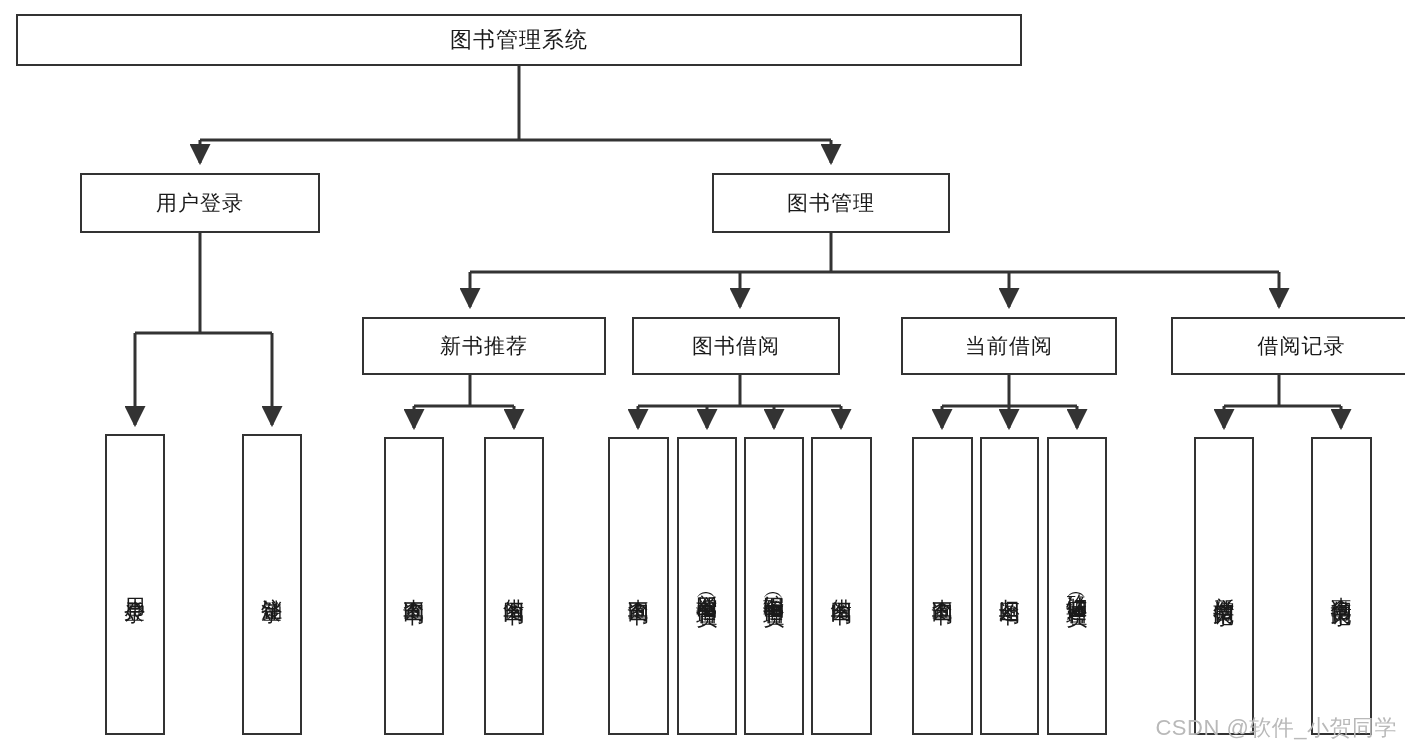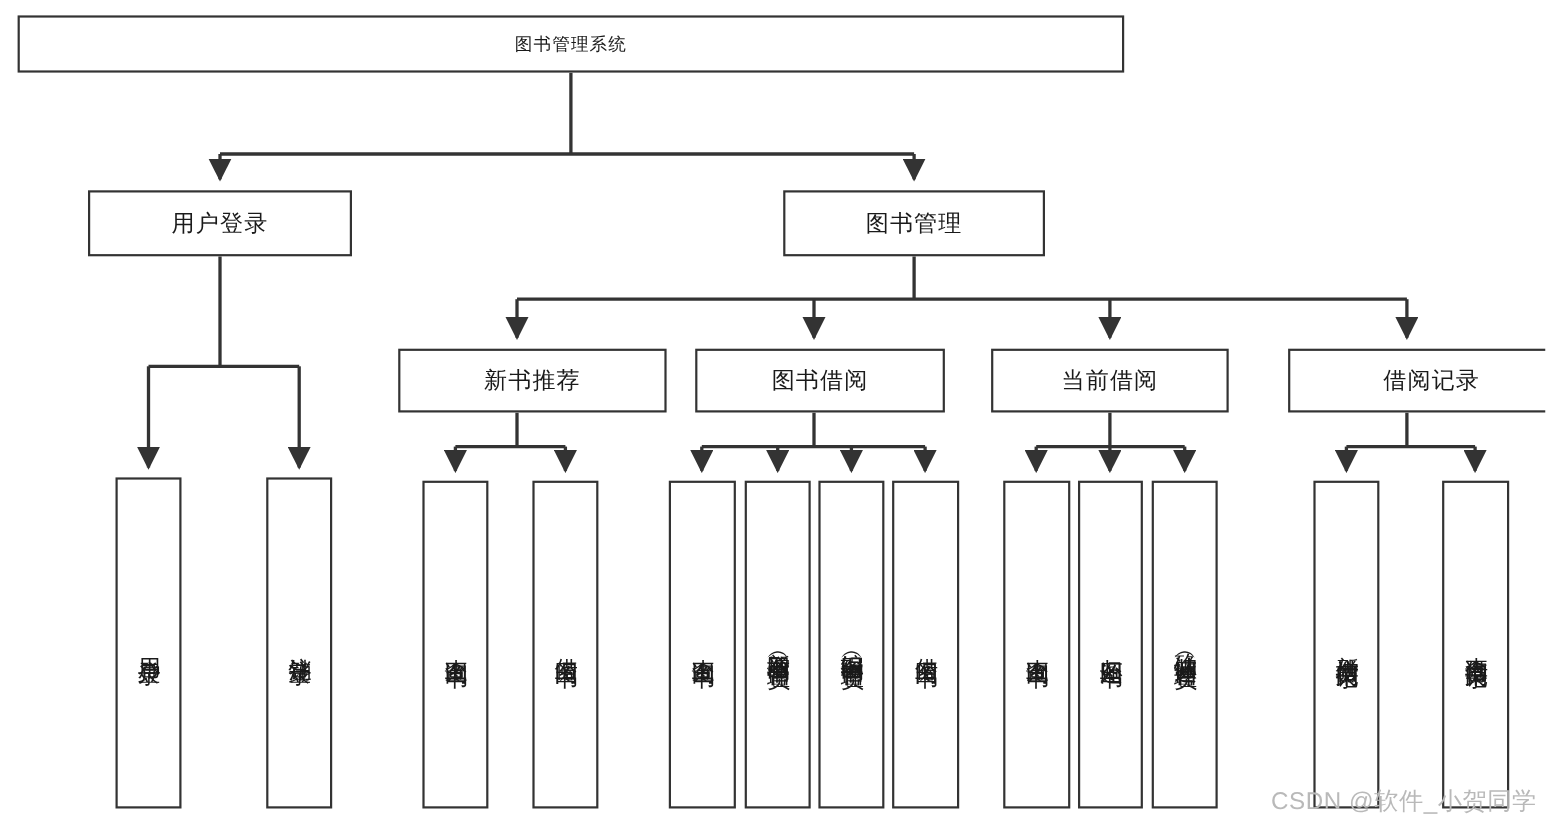--- a/index.html
+++ b/index.html
@@ -48,21 +48,21 @@
     text-orientation: upright;
     line-height: 1.12;
     letter-spacing: 2px;
     white-space: nowrap;
     text-align: center;
   }
   .node .htext {
     white-space: nowrap;
   }
   #root-node {
-    font-size: 16px;
+    font-size: 22px;
     font-family: Liberation Serif, serif;
   }
   #watermark {
     position: absolute;
     right: 8px;
     bottom: 4px;
     font-size: 22px;
     color: #b9b9b9;
     white-space: nowrap;
     letter-spacing: 0.5px;
@@ -132,21 +132,21 @@
   </div>
 
   <div class="node horizontal" style="left:712px; top:173px; width:238px; height:60px;justify-content:center;">
     <span class="htext">图书管理</span>
   </div>
 
   <div class="node horizontal" style="left:362px; top:317px; width:244px; height:58px;">
     <span class="htext">新书推荐</span>
   </div>
 
-  <div class="node horizontal" style="left:632px; top:317px; width:227px; height:58px;">
+  <div class="node horizontal" style="left:632px; top:317px; width:208px; height:58px;">
     <span class="htext">图书借阅</span>
   </div>
 
   <div class="node horizontal" style="left:901px; top:317px; width:216px; height:58px;">
     <span class="htext">当前借阅</span>
   </div>
 
   <div class="node horizontal" style="left:1171px; top:317px; width:261px; height:58px;">
     <span class="htext">借阅记录</span>
   </div>

